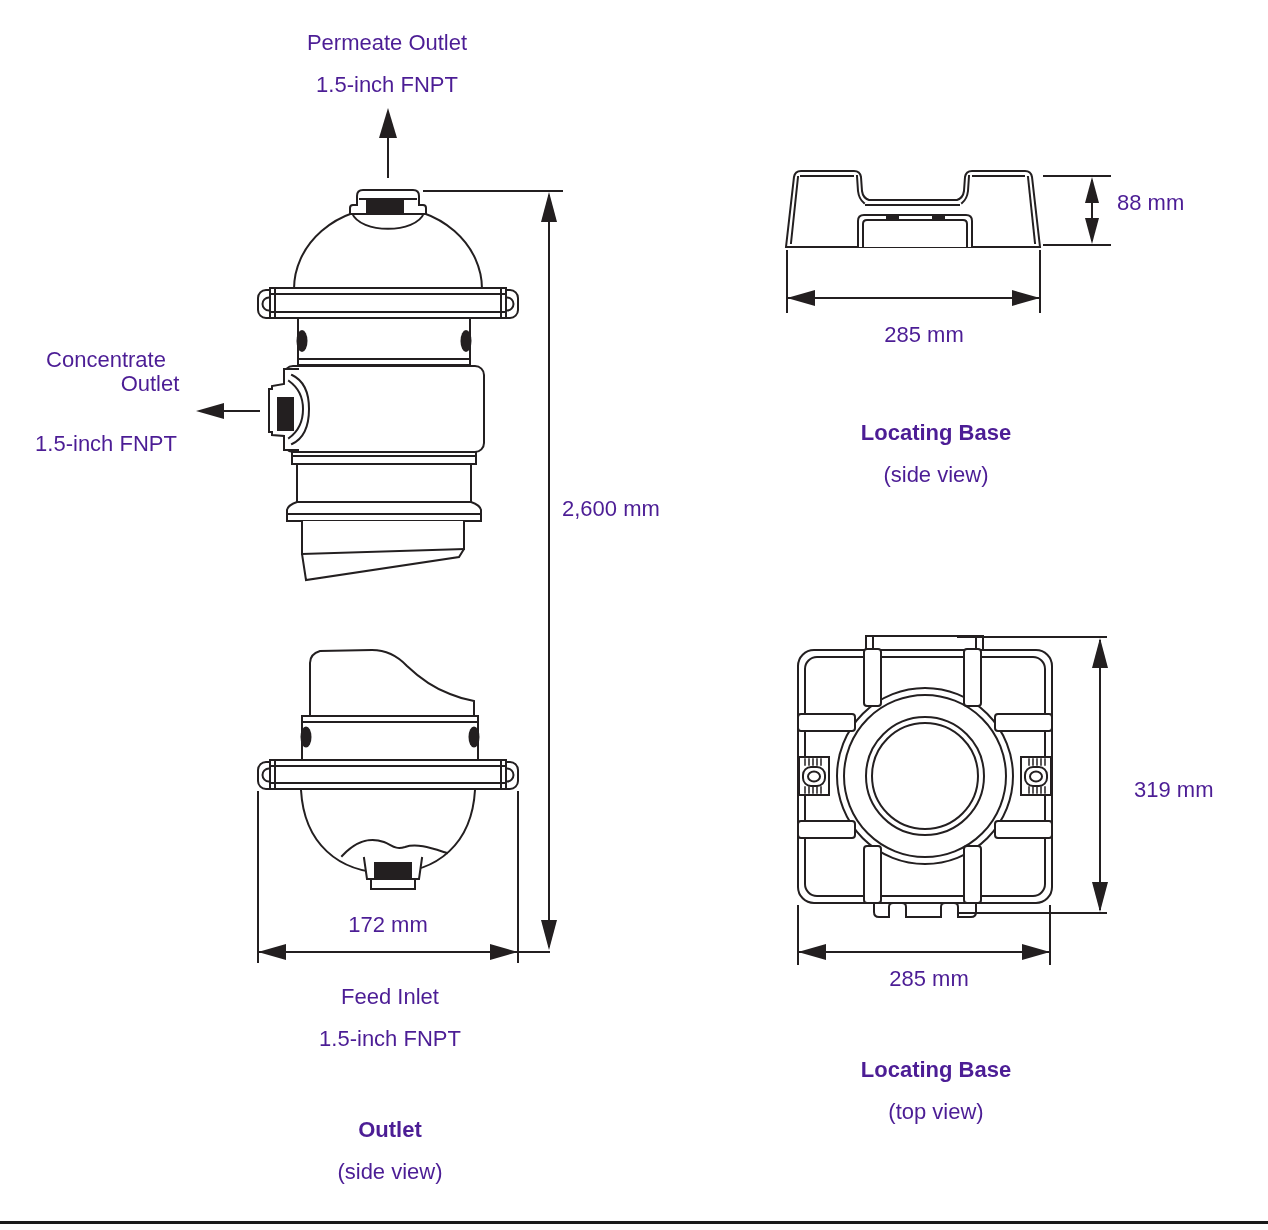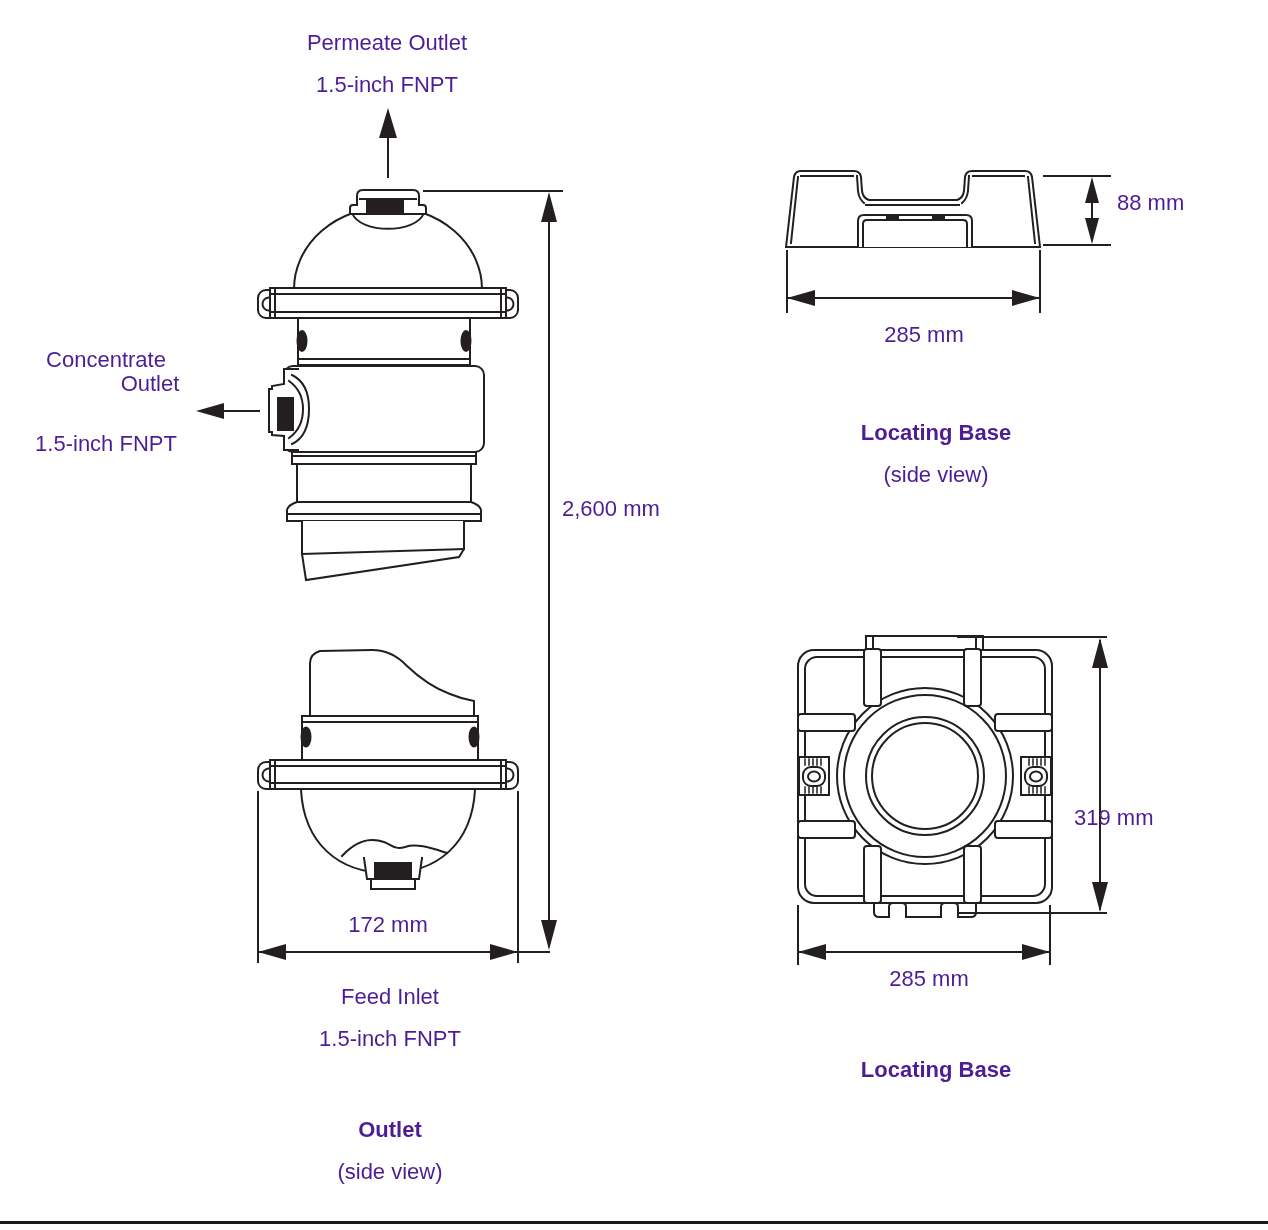--- a/index.html
+++ b/index.html
@@ -261,17 +261,18 @@
 <div class="lbl center" style="left:270px;top:1026px;width:240px;">1.5-inch FNPT</div>
 
 <div class="lbl center bold" style="left:270px;top:1117px;width:240px;">Outlet</div>
 <div class="lbl center" style="left:270px;top:1159px;width:240px;">(side view)</div>
 
 <div class="lbl nowrap" style="left:1117px;top:190px;">88 mm</div>
 <div class="lbl center" style="left:804px;top:322px;width:240px;">285 mm</div>
 <div class="lbl center bold" style="left:816px;top:420px;width:240px;">Locating Base</div>
 <div class="lbl center" style="left:816px;top:462px;width:240px;">(side view)</div>
 
-<div class="lbl nowrap" style="left:1074px;top:777px;margin-top:28px;">319 mm</div>
+<div class="lbl nowrap" style="left:1134px;top:777px;">319 mm</div>
 <div class="lbl center" style="left:809px;top:966px;width:240px;">285 mm</div>
 <div class="lbl center bold" style="left:816px;top:1057px;width:240px;">Locating Base</div>
+<div class="lbl center" style="left:816px;top:1099px;width:240px;">(top view)</div>
 
 </div>
 
 </body></html>

